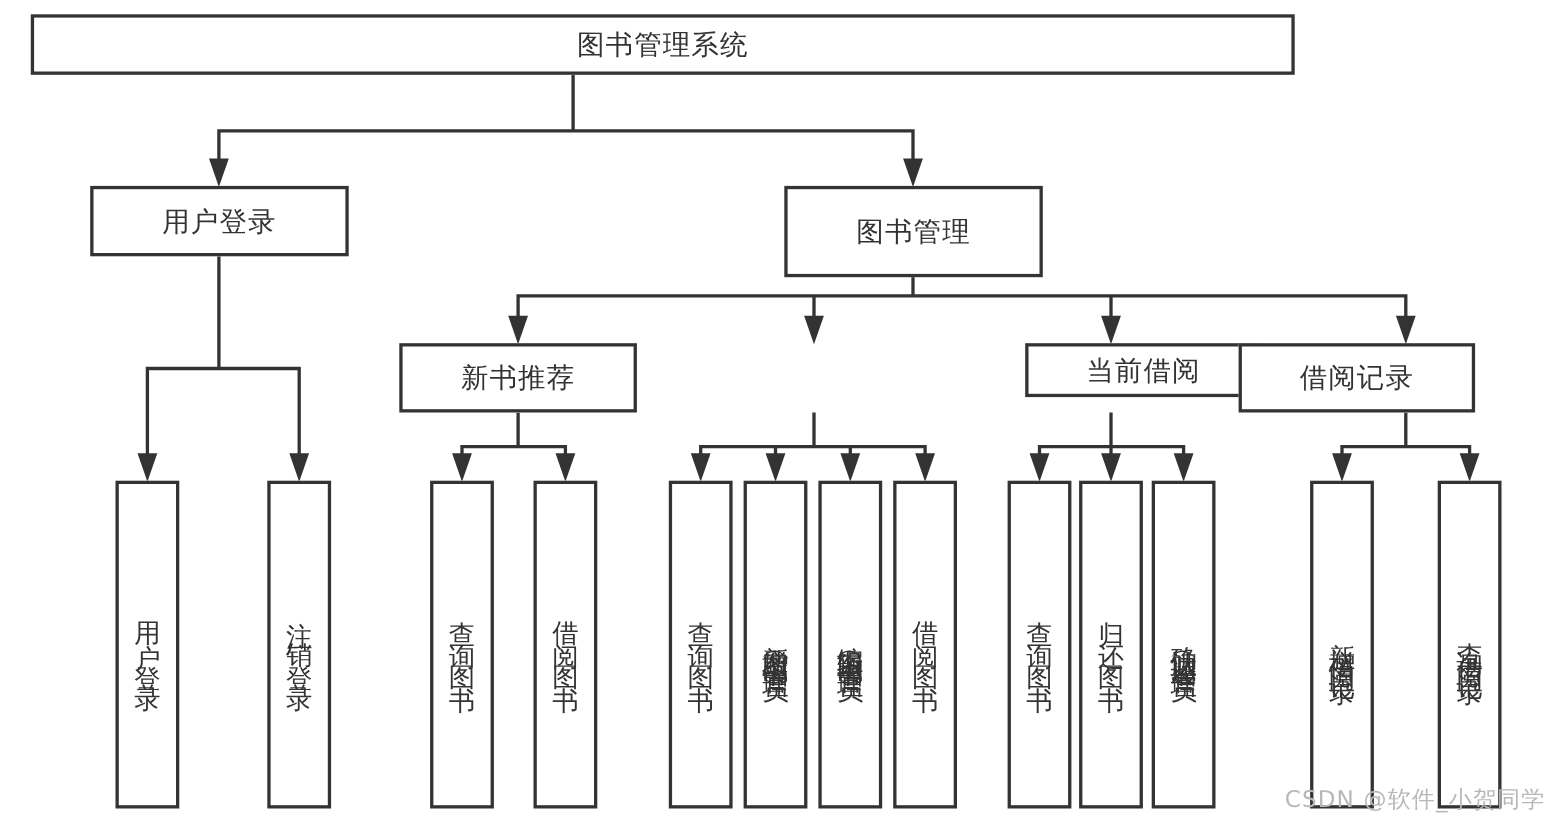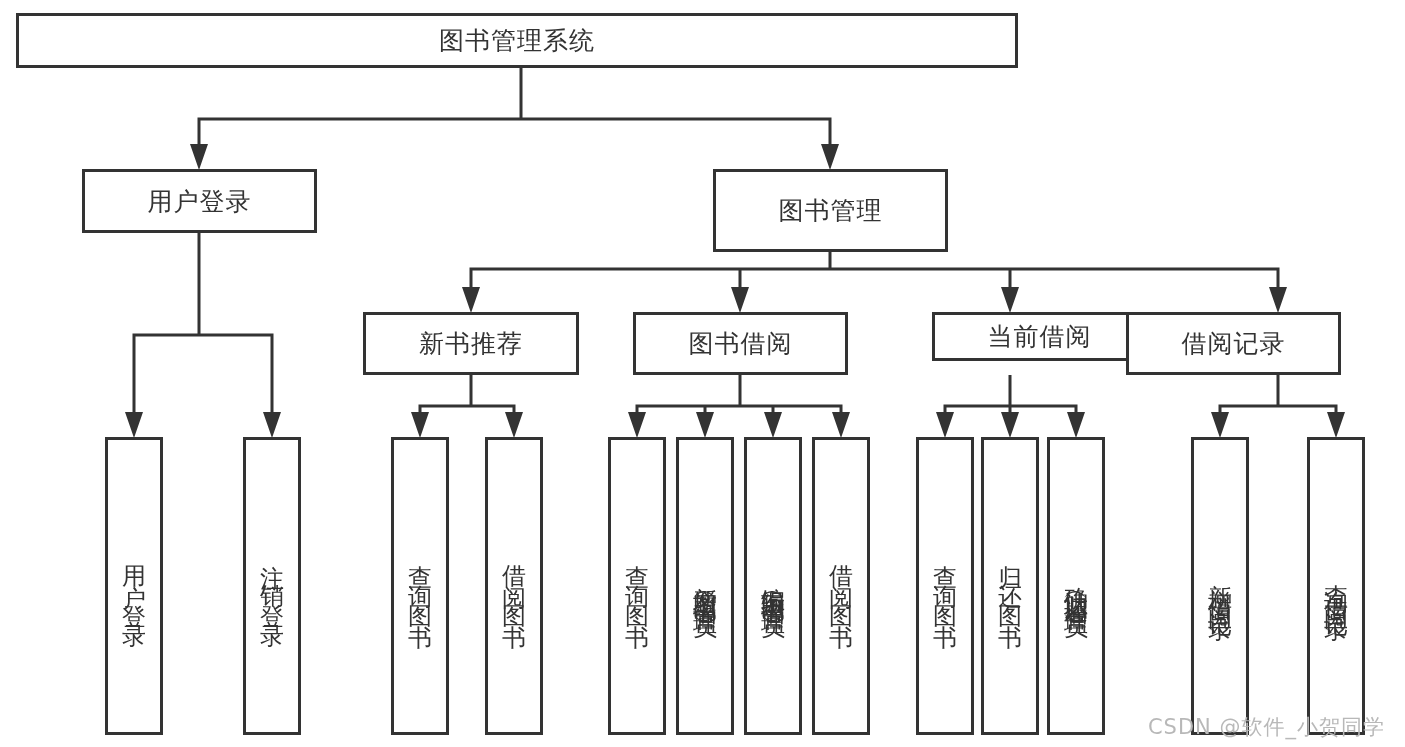--- a/index.html
+++ b/index.html
@@ -39,21 +39,21 @@
   .leaf{top:437px;width:58px;height:298px;}
   .v-label{
     writing-mode:vertical-rl;
     text-orientation:mixed;
     font-size:24px;
     line-height:1;
     white-space:nowrap;
   }
   .watermark{
     position:absolute;
-    right:20px;
+    right:0;
     bottom:6px;
     font-size:21px;
     letter-spacing:1px;
     color:var(--wm);
     z-index:10;
     white-space:nowrap;
   }
 </style>
 </head>
 <body>
@@ -76,36 +76,33 @@
 
     <path class="ln" d="M1278 375 V406 M1218.5 406 H1337.5 M1220 406 V418 M1336 406 V418"></path>
 
     <path class="ar" d="M190 144 h18 L199 170 Z M821 144 h18 L830 170 Z"></path>
 
     <path class="ar" d="M462 287 h18 L471 313 Z M731 287 h18 L740 313 Z M1001 287 h18 L1010 313 Z M1269 287 h18 L1278 313 Z"></path>
 
     <path class="ar" d="M125 412 h18 L134 438 Z M263 412 h18 L272 438 Z M411 412 h18 L420 438 Z M505 412 h18 L514 438 Z M628 412 h18 L637 438 Z M696 412 h18 L705 438 Z M764 412 h18 L773 438 Z M832 412 h18 L841 438 Z M936 412 h18 L945 438 Z M1001 412 h18 L1010 438 Z M1067 412 h18 L1076 438 Z M1211 412 h18 L1220 438 Z M1327 412 h18 L1336 438 Z"></path>
   </svg>
 
-  <div class="box" style="left:16px;top:13px;width:1002px;height:55px">
+  <div class="box" style="left:28px;top:13px;width:1149px;height:55px">
     <span class="h-label">图书管理系统</span>
   </div>
 
   <div class="box" style="left:82px;top:169px;width:235px;height:64px">
     <span class="h-label">用户登录</span>
   </div>
   <div class="box" style="left:713px;top:169px;width:235px;height:83px">
     <span class="h-label">图书管理</span>
   </div>
 
   <div class="box" style="left:363px;top:312px;width:216px;height:63px">
     <span class="h-label">新书推荐</span>
-  </div>
-  <div class="box" style="left:633px;top:312px;width:215px;height:63px">
-    <span class="h-label">图书借阅</span>
   </div>
   <div class="box" style="left:932px;top:312px;width:215px;height:49px">
     <span class="h-label">当前借阅</span>
   </div>
   <div class="box" style="left:1126px;top:312px;width:215px;height:63px">
     <span class="h-label">借阅记录</span>
   </div>
 
   <div class="box leaf" style="left:105px">
     <span class="v-label" style="letter-spacing: 20px;">用户登录</span>

